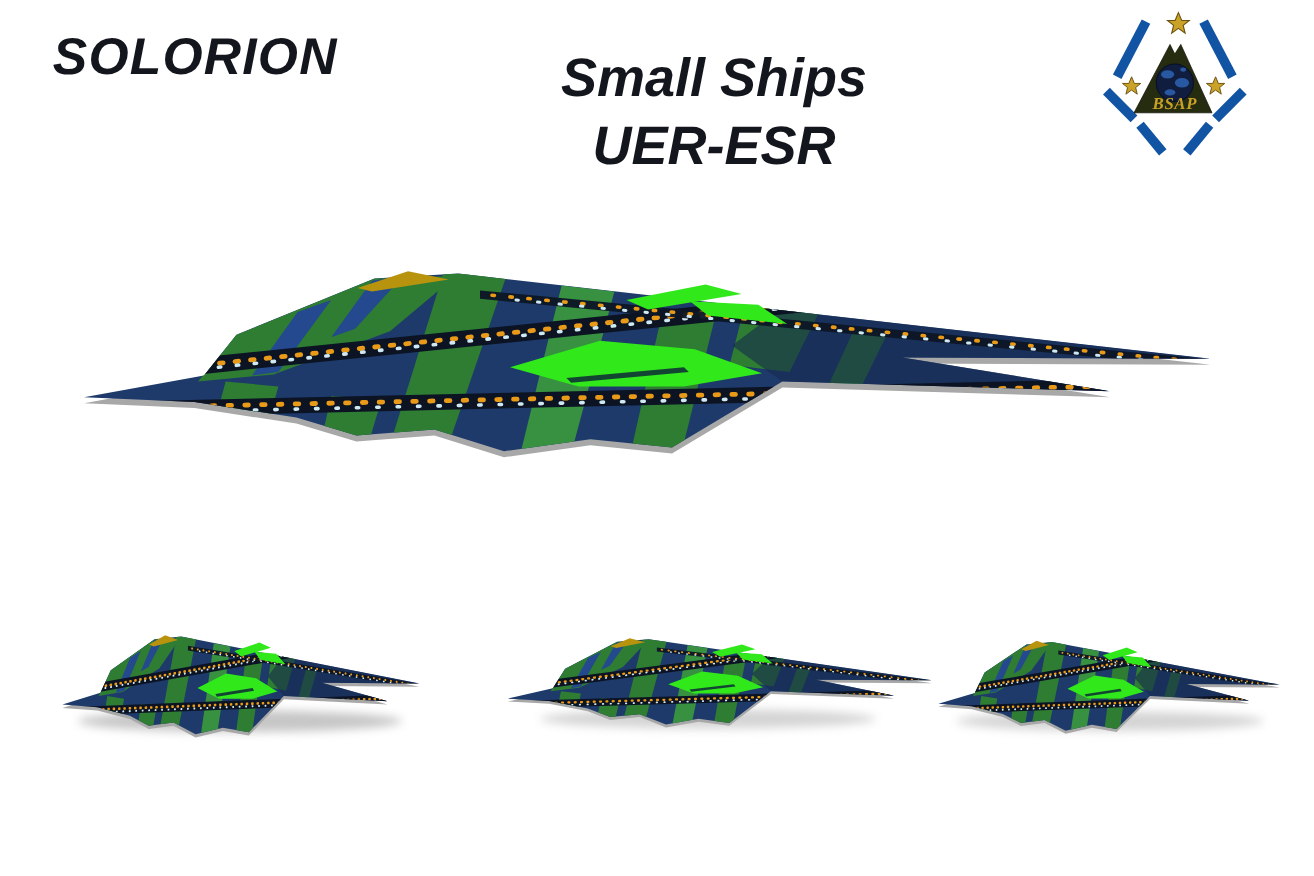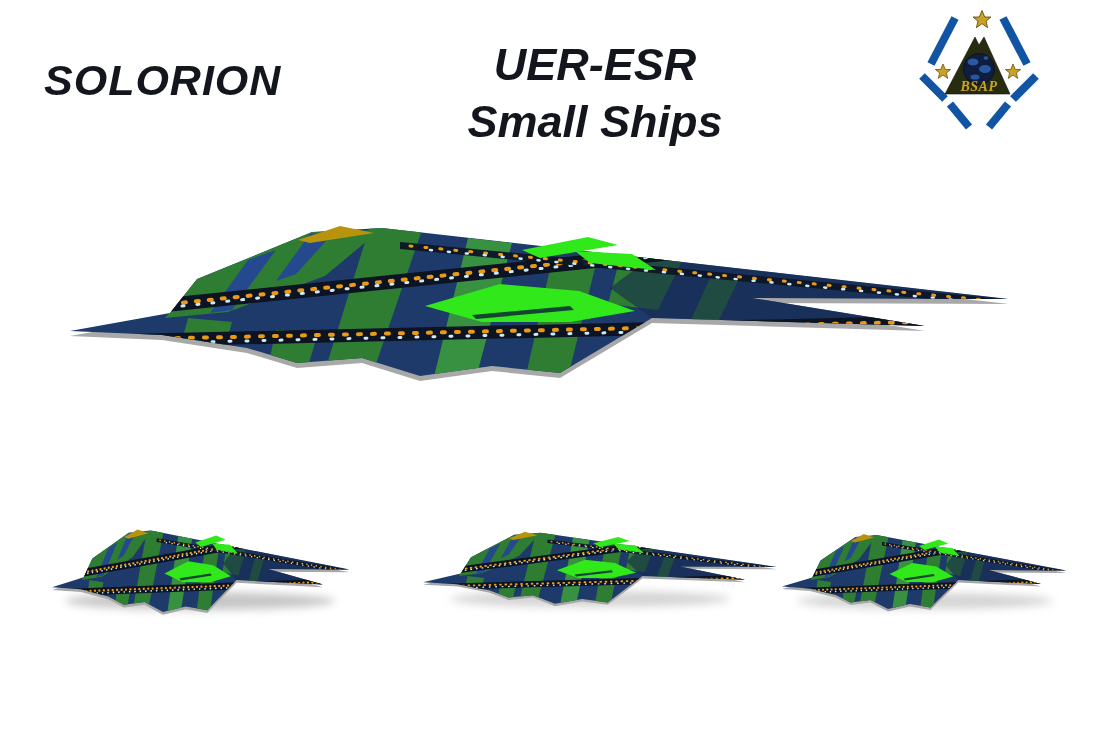--- a/index.html
+++ b/index.html
@@ -1,36 +1,36 @@
 <!DOCTYPE html>
 <html><head>
 <meta charset="utf-8">
 <style>
   html,body{margin:0;padding:0;background:#ffffff;}
   .page{position:relative;width:1095px;height:730px;background:#ffffff;overflow:hidden;
         font-family:"Liberation Sans",sans-serif;}
   .brand{position:absolute;left:44px;top:24px;font-style:italic;font-weight:700;
-         font-size:43px;letter-spacing:1px;color:#14161d;white-space:nowrap;margin-top:32px;}
+         font-size:43px;letter-spacing:1px;color:#14161d;white-space:nowrap;}
   .title-block{position:absolute;left:400px;top:36px;width:390px;text-align:center;
          font-style:italic;font-weight:700;font-size:45px;color:#14161d;line-height:1.27;}
   .logo-svg{position:absolute;left:913px;top:6px;width:132px;height:132px;}
   .ships-svg{position:absolute;left:0;top:0;width:1095px;height:730px;}
   .bsap-text{font-family:"Liberation Serif",serif;font-style:italic;font-weight:700;
          font-size:14px;letter-spacing:.5px;}
 </style>
 </head>
 <body>
 
 <div class="page">
 
   <div class="brand">SOLORION</div>
 
   <div class="title-block">
+    <div>Small Ships</div>
     <div>UER-ESR</div>
-    <div>Small Ships</div>
   </div>
 
   <svg class="logo-svg" viewBox="0 0 132 132">
     <defs>
       <path id="starP" d="M0,-10 L2.9,-3.1 L9.5,-3.1 L4.2,1.2 L5.9,8.1 L0,3.8 L-5.9,8.1 L-4.2,1.2 L-9.5,-3.1 L-2.9,-3.1 Z"></path>
     </defs>
     <g stroke="#1254a4" stroke-width="8">
       <line x1="42" y1="12" x2="18" y2="58"></line>
       <line x1="90" y1="12" x2="114" y2="58"></line>
       <line x1="9" y1="70" x2="32" y2="93"></line>

